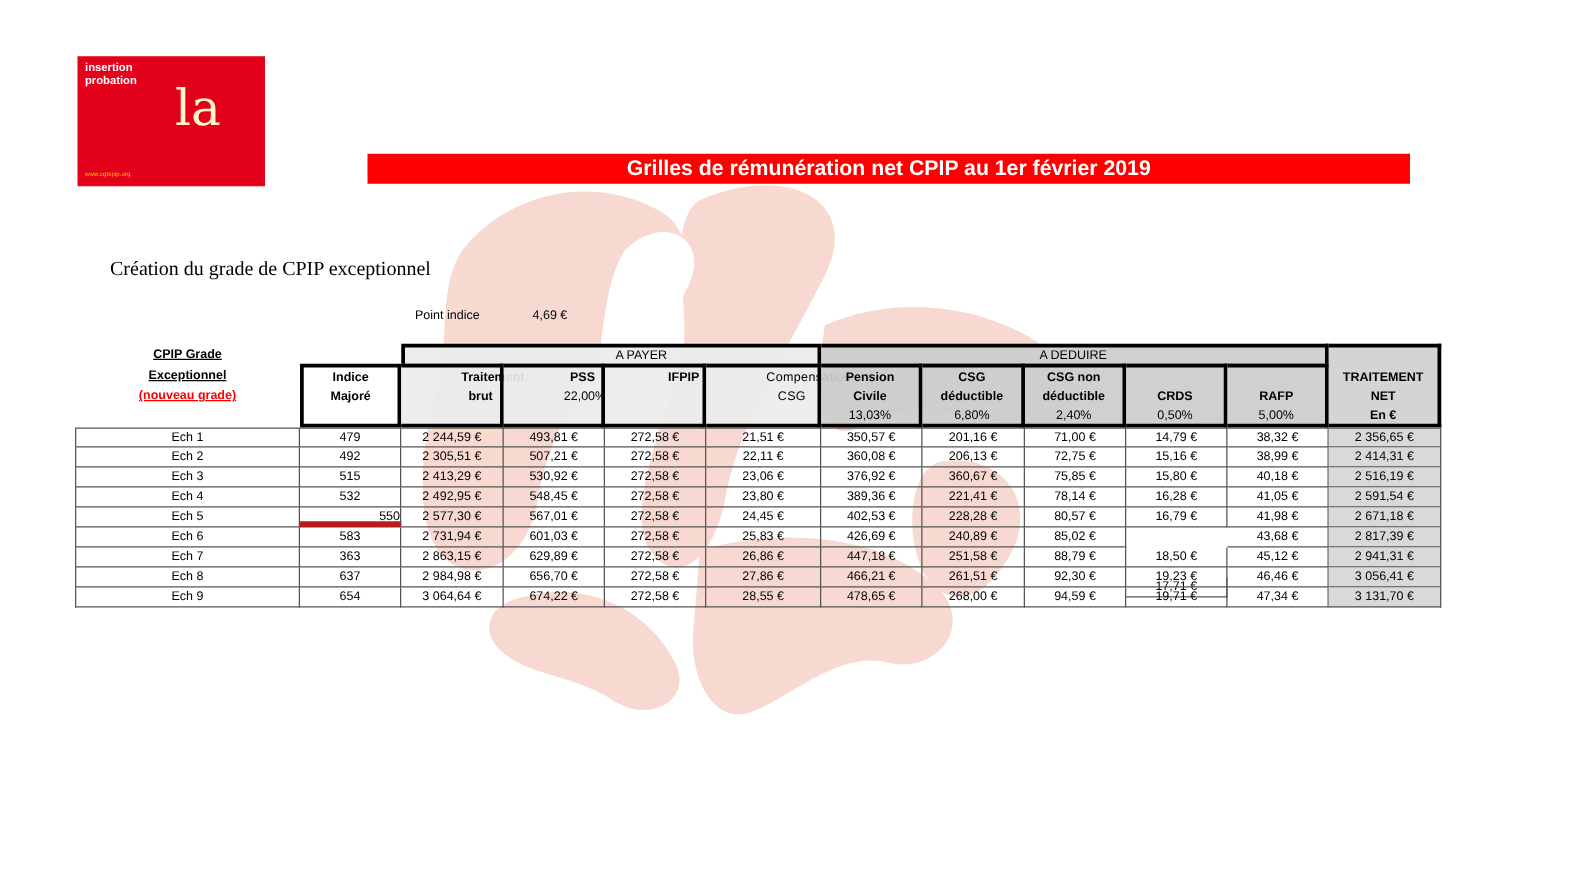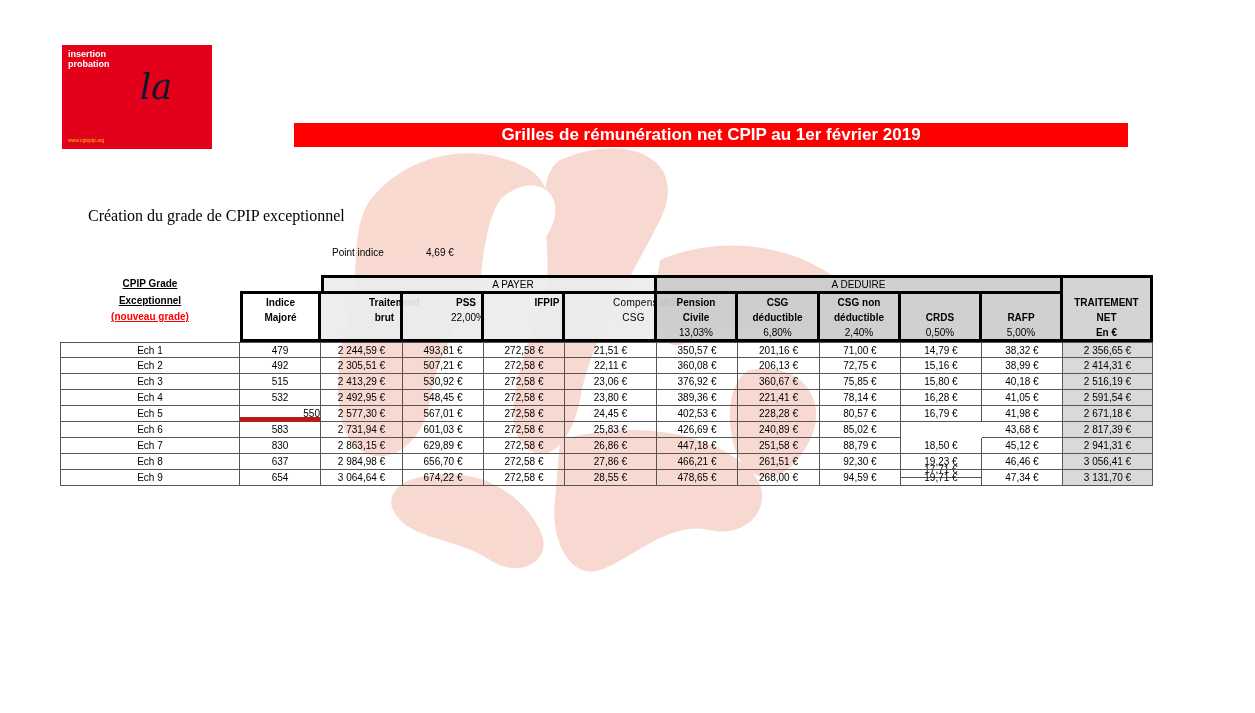--- a/index.html
+++ b/index.html
@@ -4,21 +4,21 @@
 <style>
   html, body { margin:0; padding:0; background:#ffffff; }
   body { width:1255px; height:713px; position:relative; overflow:hidden; font-family:"Liberation Sans", sans-serif; color:#000; }
 
   
   .wm { position:absolute; left:330px; top:140px; width:540px; height:450px; pointer-events:none; z-index:0; }
 
   
   .logo { position:absolute; left:62px; top:45px; width:150px; height:104px; background:#e3001b; z-index:2; overflow:hidden; }
   .logo .l1 { position:absolute; left:6px; top:4px; color:#fff; font-size:9px; font-weight:bold; line-height:10px; }
-  .logo .la { position:absolute; left:78px; top:22px; color:#0f172a; font-family:"DejaVu Serif", serif; font-style:italic; font-size:35px; line-height:40px; }
+  .logo .la { position:absolute; left:78px; top:22px; color:#fef9c3; font-family:"DejaVu Serif", serif; font-size:40px; line-height:40px; }
   .logo .cgt { position:absolute; left:62px; top:44px; color:#fff; font-size:52px; font-weight:bold; line-height:54px; letter-spacing:-3px; }
   .logo .url { position:absolute; left:6px; top:92px; color:#f5c400; font-size:5px; }
 
   
   .banner { position:absolute; left:294px; top:123px; width:834px; height:24px; background:#ff0000; color:#fff; font-weight:bold; font-size:17px; line-height:24px; text-align:center; z-index:2; }
 
   .subtitle { position:absolute; left:88px; top:207px; font-family:"Liberation Serif", serif; font-size:16px; z-index:2; }
   .pi-label { position:absolute; left:332px; top:247px; font-size:10px; z-index:2; }
   .pi-value { position:absolute; left:426px; top:247px; font-size:10px; z-index:2; }
 
@@ -191,21 +191,21 @@
     <div class="cell " style="left: 403px; top: 422px; width: 81px; height: 16px;;border-bottom:1px solid #555;border-right:1px solid #555;line-height:15px;">601,03 €</div>
     <div class="cell " style="left: 484px; top: 422px; width: 81px; height: 16px;;border-bottom:1px solid #555;border-right:1px solid #555;line-height:15px;">272,58 €</div>
     <div class="cell " style="left: 565px; top: 422px; width: 92px; height: 16px;;border-bottom:1px solid #555;border-right:1px solid #555;line-height:15px;">25,83 €</div>
     <div class="cell " style="left: 657px; top: 422px; width: 81px; height: 16px;;border-bottom:1px solid #555;border-right:1px solid #555;line-height:15px;">426,69 €</div>
     <div class="cell " style="left: 738px; top: 422px; width: 82px; height: 16px;;border-bottom:1px solid #555;border-right:1px solid #555;line-height:15px;">240,89 €</div>
     <div class="cell " style="left: 820px; top: 422px; width: 81px; height: 16px;;border-bottom:1px solid #555;border-right:1px solid #555;line-height:15px;">85,02 €</div>
     <div class="cell " style="left: 901px; top: 422px; width: 81px; height: 16px;;border-bottom:1px solid #555;border-right:1px solid #555;line-height:15px;margin-top:40px;">17,71 €</div>
     <div class="cell " style="left: 982px; top: 422px; width: 81px; height: 16px;;border-bottom:1px solid #555;border-right:1px solid #555;line-height:15px;">43,68 €</div>
     <div class="cell " style="left: 1063px; top: 422px; width: 90px; height: 16px;;border-bottom:1px solid #555;border-right:1px solid #555;line-height:15px;background:rgba(215,215,215,0.95);">2 817,39 €</div>
     <div class="cell " style="left: 60px; top: 438px; width: 180px; height: 16px;;border-bottom:1px solid #555;border-right:1px solid #555;line-height:15px;border-left:1px solid #555;">Ech 7</div>
-    <div class="cell " style="left: 240px; top: 438px; width: 81px; height: 16px;;border-bottom:1px solid #555;border-right:1px solid #555;line-height:15px;">830</div>
+    <div class="cell " style="left: 240px; top: 438px; width: 81px; height: 16px;;border-bottom:1px solid #555;border-right:1px solid #555;line-height:15px;">363</div>
     <div class="cell " style="left: 321px; top: 438px; width: 82px; height: 16px;;border-bottom:1px solid #555;border-right:1px solid #555;line-height:15px;">2 863,15 €</div>
     <div class="cell " style="left: 403px; top: 438px; width: 81px; height: 16px;;border-bottom:1px solid #555;border-right:1px solid #555;line-height:15px;">629,89 €</div>
     <div class="cell " style="left: 484px; top: 438px; width: 81px; height: 16px;;border-bottom:1px solid #555;border-right:1px solid #555;line-height:15px;">272,58 €</div>
     <div class="cell " style="left: 565px; top: 438px; width: 92px; height: 16px;;border-bottom:1px solid #555;border-right:1px solid #555;line-height:15px;">26,86 €</div>
     <div class="cell " style="left: 657px; top: 438px; width: 81px; height: 16px;;border-bottom:1px solid #555;border-right:1px solid #555;line-height:15px;">447,18 €</div>
     <div class="cell " style="left: 738px; top: 438px; width: 82px; height: 16px;;border-bottom:1px solid #555;border-right:1px solid #555;line-height:15px;">251,58 €</div>
     <div class="cell " style="left: 820px; top: 438px; width: 81px; height: 16px;;border-bottom:1px solid #555;border-right:1px solid #555;line-height:15px;">88,79 €</div>
     <div class="cell " style="left: 901px; top: 438px; width: 81px; height: 16px;;border-bottom:1px solid #555;border-right:1px solid #555;line-height:15px;">18,50 €</div>
     <div class="cell " style="left: 982px; top: 438px; width: 81px; height: 16px;;border-bottom:1px solid #555;border-right:1px solid #555;line-height:15px;">45,12 €</div>
     <div class="cell " style="left: 1063px; top: 438px; width: 90px; height: 16px;;border-bottom:1px solid #555;border-right:1px solid #555;line-height:15px;background:rgba(215,215,215,0.95);">2 941,31 €</div>

